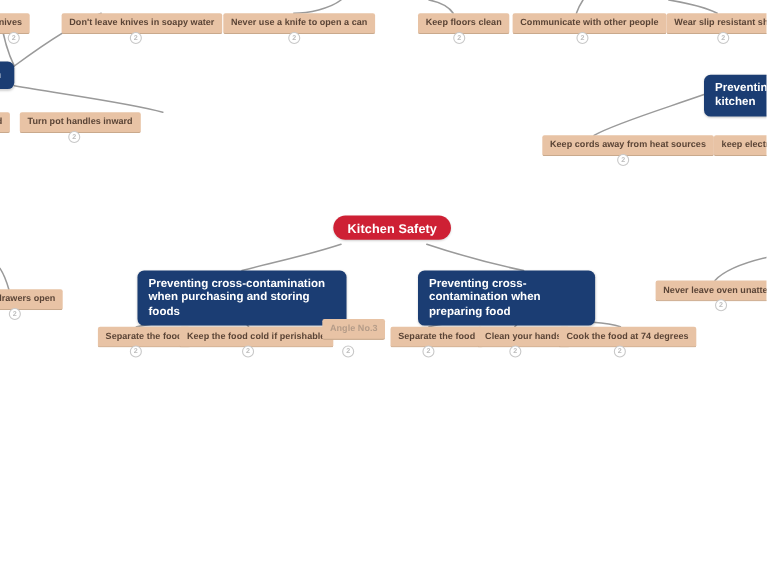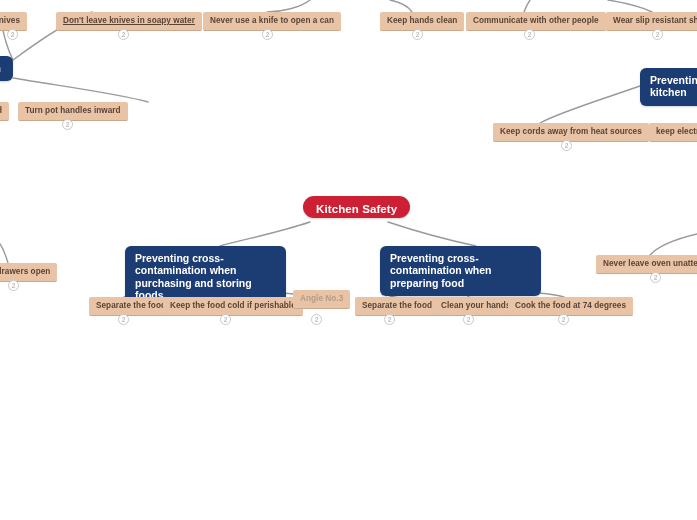--- a/index.html
+++ b/index.html
@@ -107,29 +107,29 @@
       <path d="M 640 86 C 600 100 560 112 540 123" fill="none" stroke="#9A9A9A" stroke-width="1.4" stroke-linecap="round"></path>
       <path d="M 650 255 C 660 244 680 238 697 234" fill="none" stroke="#9A9A9A" stroke-width="1.4" stroke-linecap="round"></path>
       <path d="M 8 263 C 6 256 4 250 0 244" fill="none" stroke="#9A9A9A" stroke-width="1.4" stroke-linecap="round"></path>
     </svg>
 
   <div id="nodes-layer">
       <div class="node root" style="left: 303px; top: 196px;">Kitchen Safety</div>
       <div class="node branch" style="left: -37px; top: 56px; width: 50px; white-space: pre-line;">tchen</div>
       <div class="node branch" style="left: 640px; top: 68px; width: 120px; white-space: pre-line;">Preventing
 kitchen</div>
-      <div class="node branch" style="left: 125px; top: 246px; width: 161px; white-space: pre-line;">Preventing cross-contamination when purchasing and storing foods</div>
+      <div class="node branch" style="left: 125px; top: 246px; width: 190px; white-space: pre-line;">Preventing cross-contamination when purchasing and storing foods</div>
       <div class="node branch" style="left: 380px; top: 246px; width: 161px; white-space: pre-line;">Preventing cross-contamination when preparing food</div>
       <div class="node leaf" style="left: -28px; top: 12px;">arp knives</div>
       <div class="badge" style="left: 7px; top: 29px;">2</div>
-      <div class="node leaf" style="left: 56px; top: 12px; text-decoration: underline;">Don't leave knives in soapy water</div>
+      <div class="node leaf" style="left: 56px; top: 12px;">Don't leave knives in soapy water</div>
       <div class="badge" style="left: 118px; top: 29px;">2</div>
       <div class="node leaf" style="left: 203px; top: 12px;">Never use a knife to open a can</div>
       <div class="badge" style="left: 262px; top: 29px;">2</div>
-      <div class="node leaf" style="left: 380px; top: 12px;">Keep hands clean</div>
+      <div class="node leaf" style="left: 380px; top: 12px;">Keep floors clean</div>
       <div class="badge" style="left: 412px; top: 29px;">2</div>
       <div class="node leaf" style="left: 466px; top: 12px; text-align: center;">Communicate with other people</div>
       <div class="badge" style="left: 524px; top: 29px;">2</div>
       <div class="node leaf" style="left: 606px; top: 12px;">Wear slip resistant sho</div>
       <div class="badge" style="left: 652px; top: 29px;">2</div>
       <div class="node leaf" style="left: -10px; top: 102px;">d</div>
       <div class="node leaf" style="left: 18px; top: 102px;">Turn pot handles inward</div>
       <div class="badge" style="left: 62px; top: 119px;">2</div>
       <div class="node leaf" style="left: 493px; top: 123px;">Keep cords away from heat sources</div>
       <div class="badge" style="left: 561px; top: 140px;">2</div>

